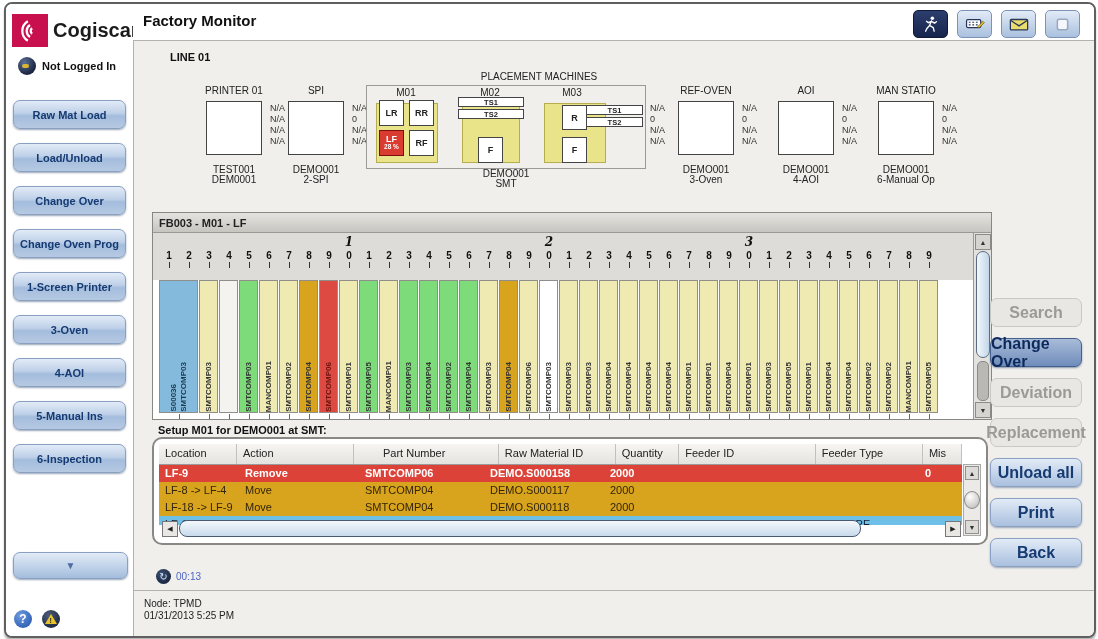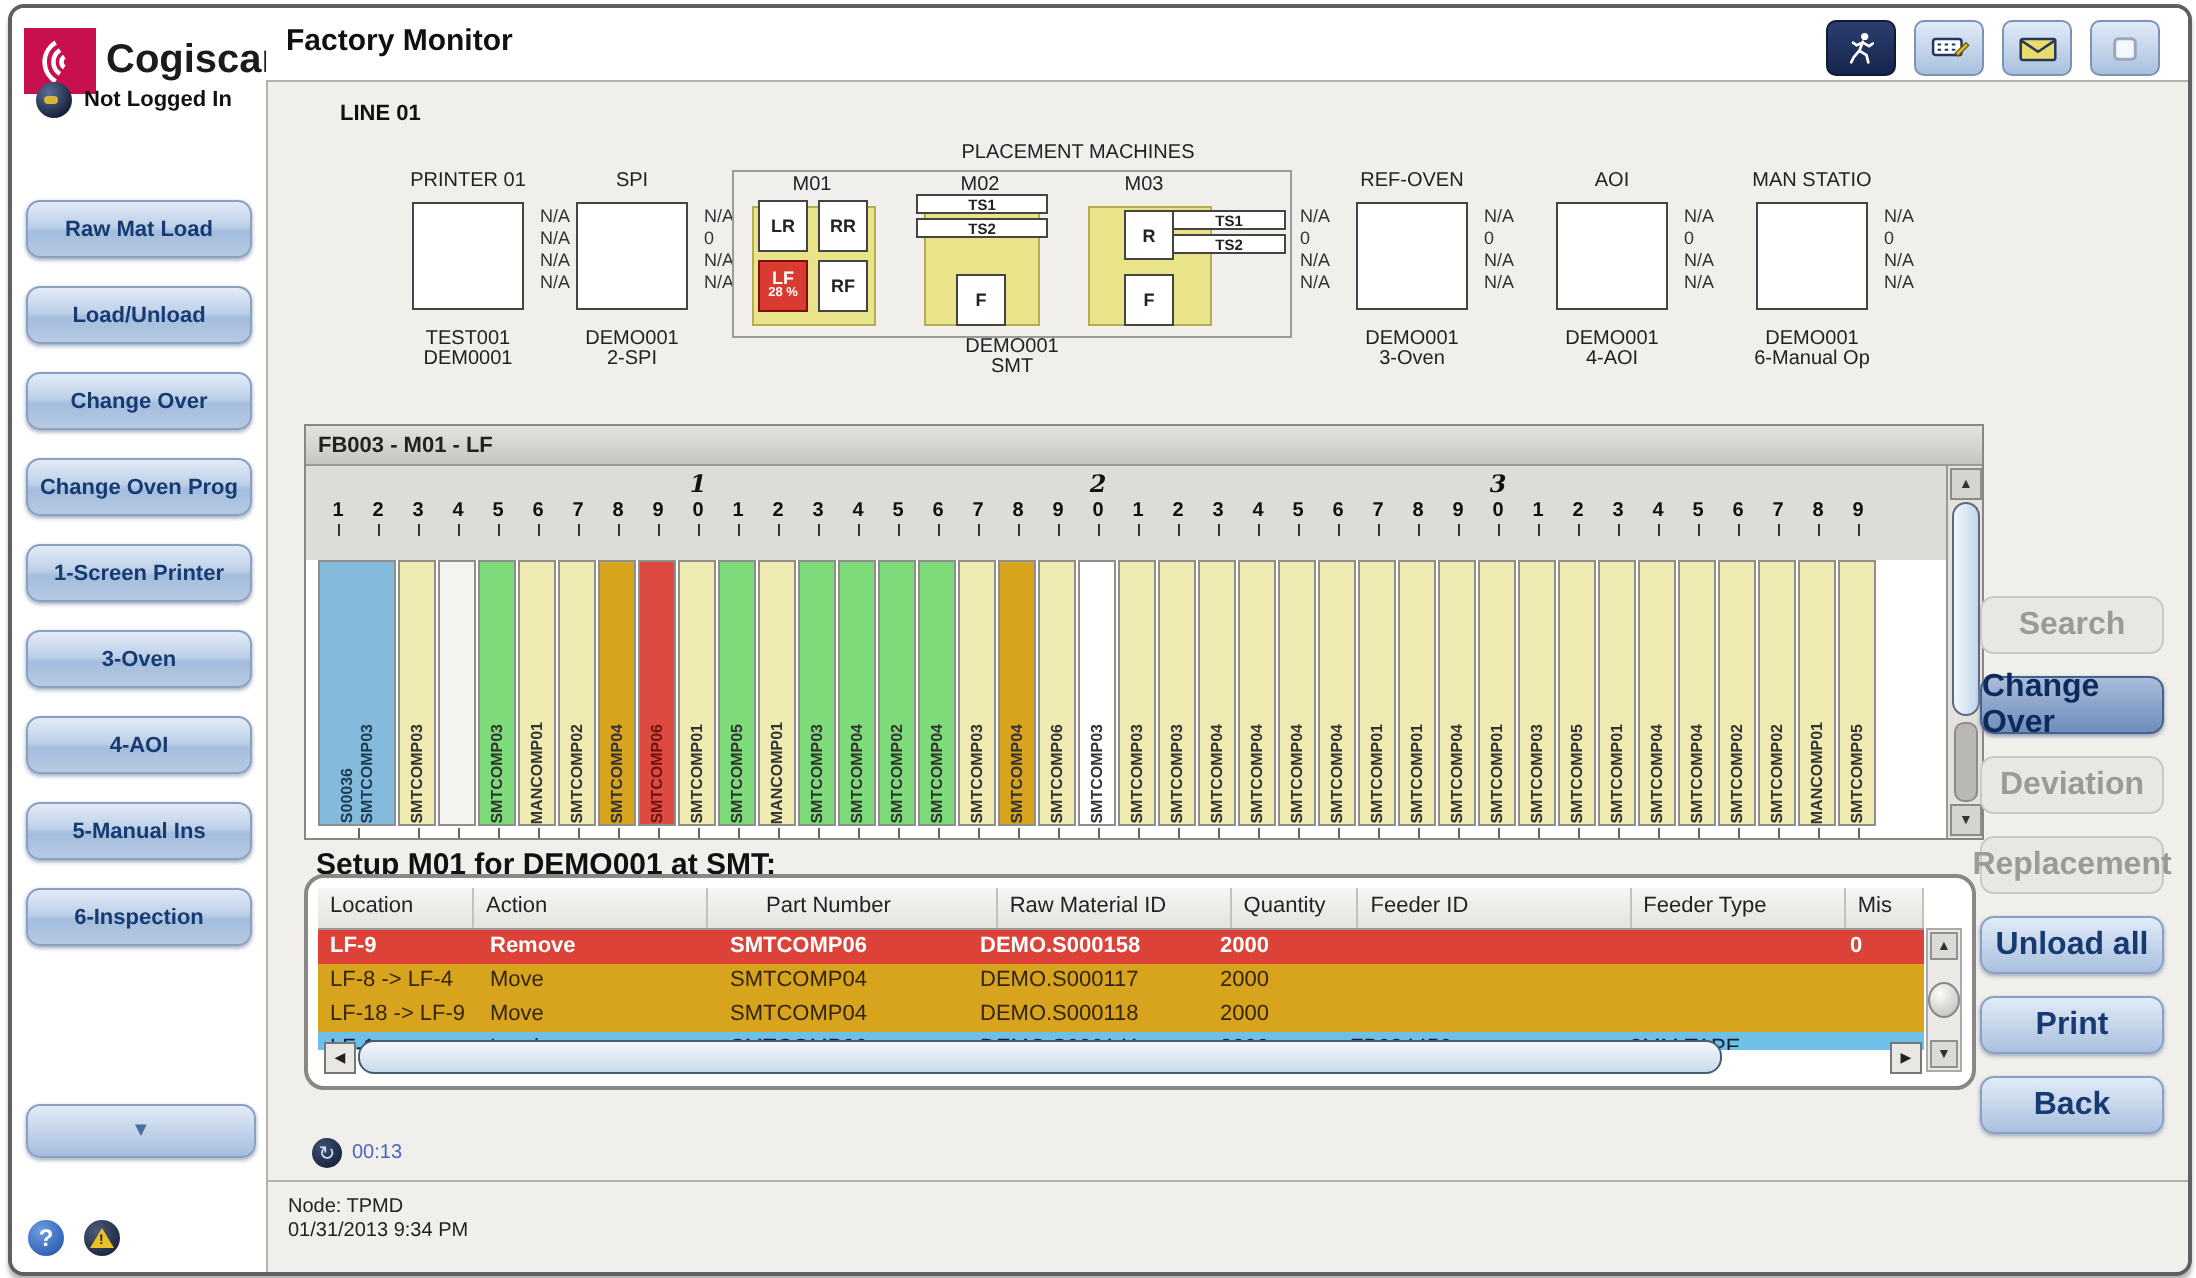--- a/index.html
+++ b/index.html
@@ -3,21 +3,21 @@
 <meta charset="utf-8">
 <style>
   html,body{margin:0;padding:0;background:#fff;font-family:"Liberation Sans",sans-serif;}
   .frame{position:absolute;left:4px;top:2px;width:1088px;height:632px;border:2px solid #5f5f5f;
          border-radius:8px;background:#fff;overflow:hidden;box-shadow:0 3px 2px #b9b9b9;}
   
   .sidebar{position:absolute;left:0;top:0;width:127px;height:100%;background:#fff;border-right:1px solid #b3b2af;}
   .brand{position:absolute;left:6px;top:10px;display:flex;align-items:center;gap:5px;}
   .brand-mark{width:36px;height:33px;background:#c8104e;display:flex;align-items:center;justify-content:center;}
   .brand-text{font-size:20px;font-weight:bold;color:#1b1b1b;letter-spacing:0px;}
-  .login{position:absolute;left:12px;top:37px;display:flex;align-items:center;gap:6px;}
+  .login{position:absolute;left:12px;top:53px;display:flex;align-items:center;gap:6px;}
   .sphere{width:18px;height:18px;border-radius:50%;background:radial-gradient(circle at 35% 30%,#5a6f96,#16203a 75%);position:relative;}
   .sphere i{position:absolute;left:4px;top:7px;width:7px;height:4px;background:#d8b43a;border-radius:2px;}
   .login-label{font-size:11px;font-weight:bold;color:#111;}
   .nav{position:absolute;left:7px;top:96px;width:113px;display:flex;flex-direction:column;gap:14px;}
   .side-btn{height:27px;border-radius:7px;border:1px solid #8aa0c2;color:#163a72;font-size:11px;font-weight:bold;
             display:flex;align-items:center;justify-content:center;cursor:pointer;
             background:linear-gradient(#e2ebf7 0%,#bed0e8 45%,#a4bddd 55%,#b6c9e2 100%);
             box-shadow:0 1px 2px #9aa7b8;}
   .more-btn{position:absolute;left:7px;top:548px;width:113px;height:25px;border-radius:7px;border:1px solid #8aa0c2;
             background:linear-gradient(#e2ebf7,#a4bddd);display:flex;align-items:center;justify-content:center;
@@ -80,21 +80,21 @@
   .slot.c-blue span{color:#1e3a52;}
   .slot.c-white{background:#fff;}
   .slot.c-empty{background:#f4f3f0;}
   .vscroll{position:absolute;right:0;top:20px;width:17px;bottom:0;background:#e3e2de;border-left:1px solid #9a9995;}
   .vscroll .arr{position:absolute;left:1px;width:14px;height:14px;background:#d5d4d0;border:1px solid #8c8b87;
                 font-size:7px;color:#333;display:flex;align-items:center;justify-content:center;cursor:pointer;}
   .vscroll .thumb{position:absolute;left:2px;top:18px;width:12px;height:105px;border-radius:7px;border:1px solid #5c6c80;
                   background:linear-gradient(90deg,#f2f7fc,#c2d6ea);cursor:pointer;}
   .vscroll .thumb2{position:absolute;left:3px;top:128px;width:10px;height:38px;border-radius:5px;background:#b9b8b4;border:1px solid #8c8b87;}
   
-  .setup-label{position:absolute;left:24px;top:383px;font-size:15px;font-weight:bold;color:#111;}
+  .setup-label{position:absolute;left:24px;top:383px;font-size:11px;font-weight:bold;color:#111;}
   .tpanel{position:absolute;left:18px;top:396px;width:832px;height:104px;border:2px solid #88878. ;border:2px solid #88878
   ;}
   .tpanel{border:2px solid #898884;border-radius:10px;background:#fff;}
   .tclip{position:absolute;left:5px;top:5px;right:24px;bottom:5px;overflow:hidden;}
   .thead{display:flex;height:20px;border-bottom:1px solid #999;background:linear-gradient(#f6f5f2,#e4e3df);}
   .th{font-size:11px;color:#222;padding:3px 0 0 6px;box-sizing:border-box;border-right:1px solid #c2c1bd;white-space:nowrap;overflow:hidden;}
   .trow{display:flex;height:17px;cursor:pointer;}
   .td{font-size:11px;padding:2px 0 0 6px;box-sizing:border-box;white-space:nowrap;overflow:hidden;}
   .trow.red{background:#dc4238;color:#fff;font-weight:bold;}
   .trow.amber{background:#d8a31d;color:#33250a;}
@@ -700,15 +700,15 @@
         <div class="rbtn disabled">Deviation</div>
         <div class="rbtn disabled">Replacement</div>
         <div class="rbtn normal">Unload all</div>
         <div class="rbtn normal">Print</div>
         <div class="rbtn normal">Back</div>
       </div>
   </div>
 
   <div class="footer">
     <div class="l" style="top:7px;">Node: TPMD</div>
-    <div class="l" style="top:19px;">01/31/2013 9:34 PM</div>
+    <div class="l" style="top:19px;">01/31/2013 5:25 PM</div>
   </div>
 </div>
 
 </body></html>

